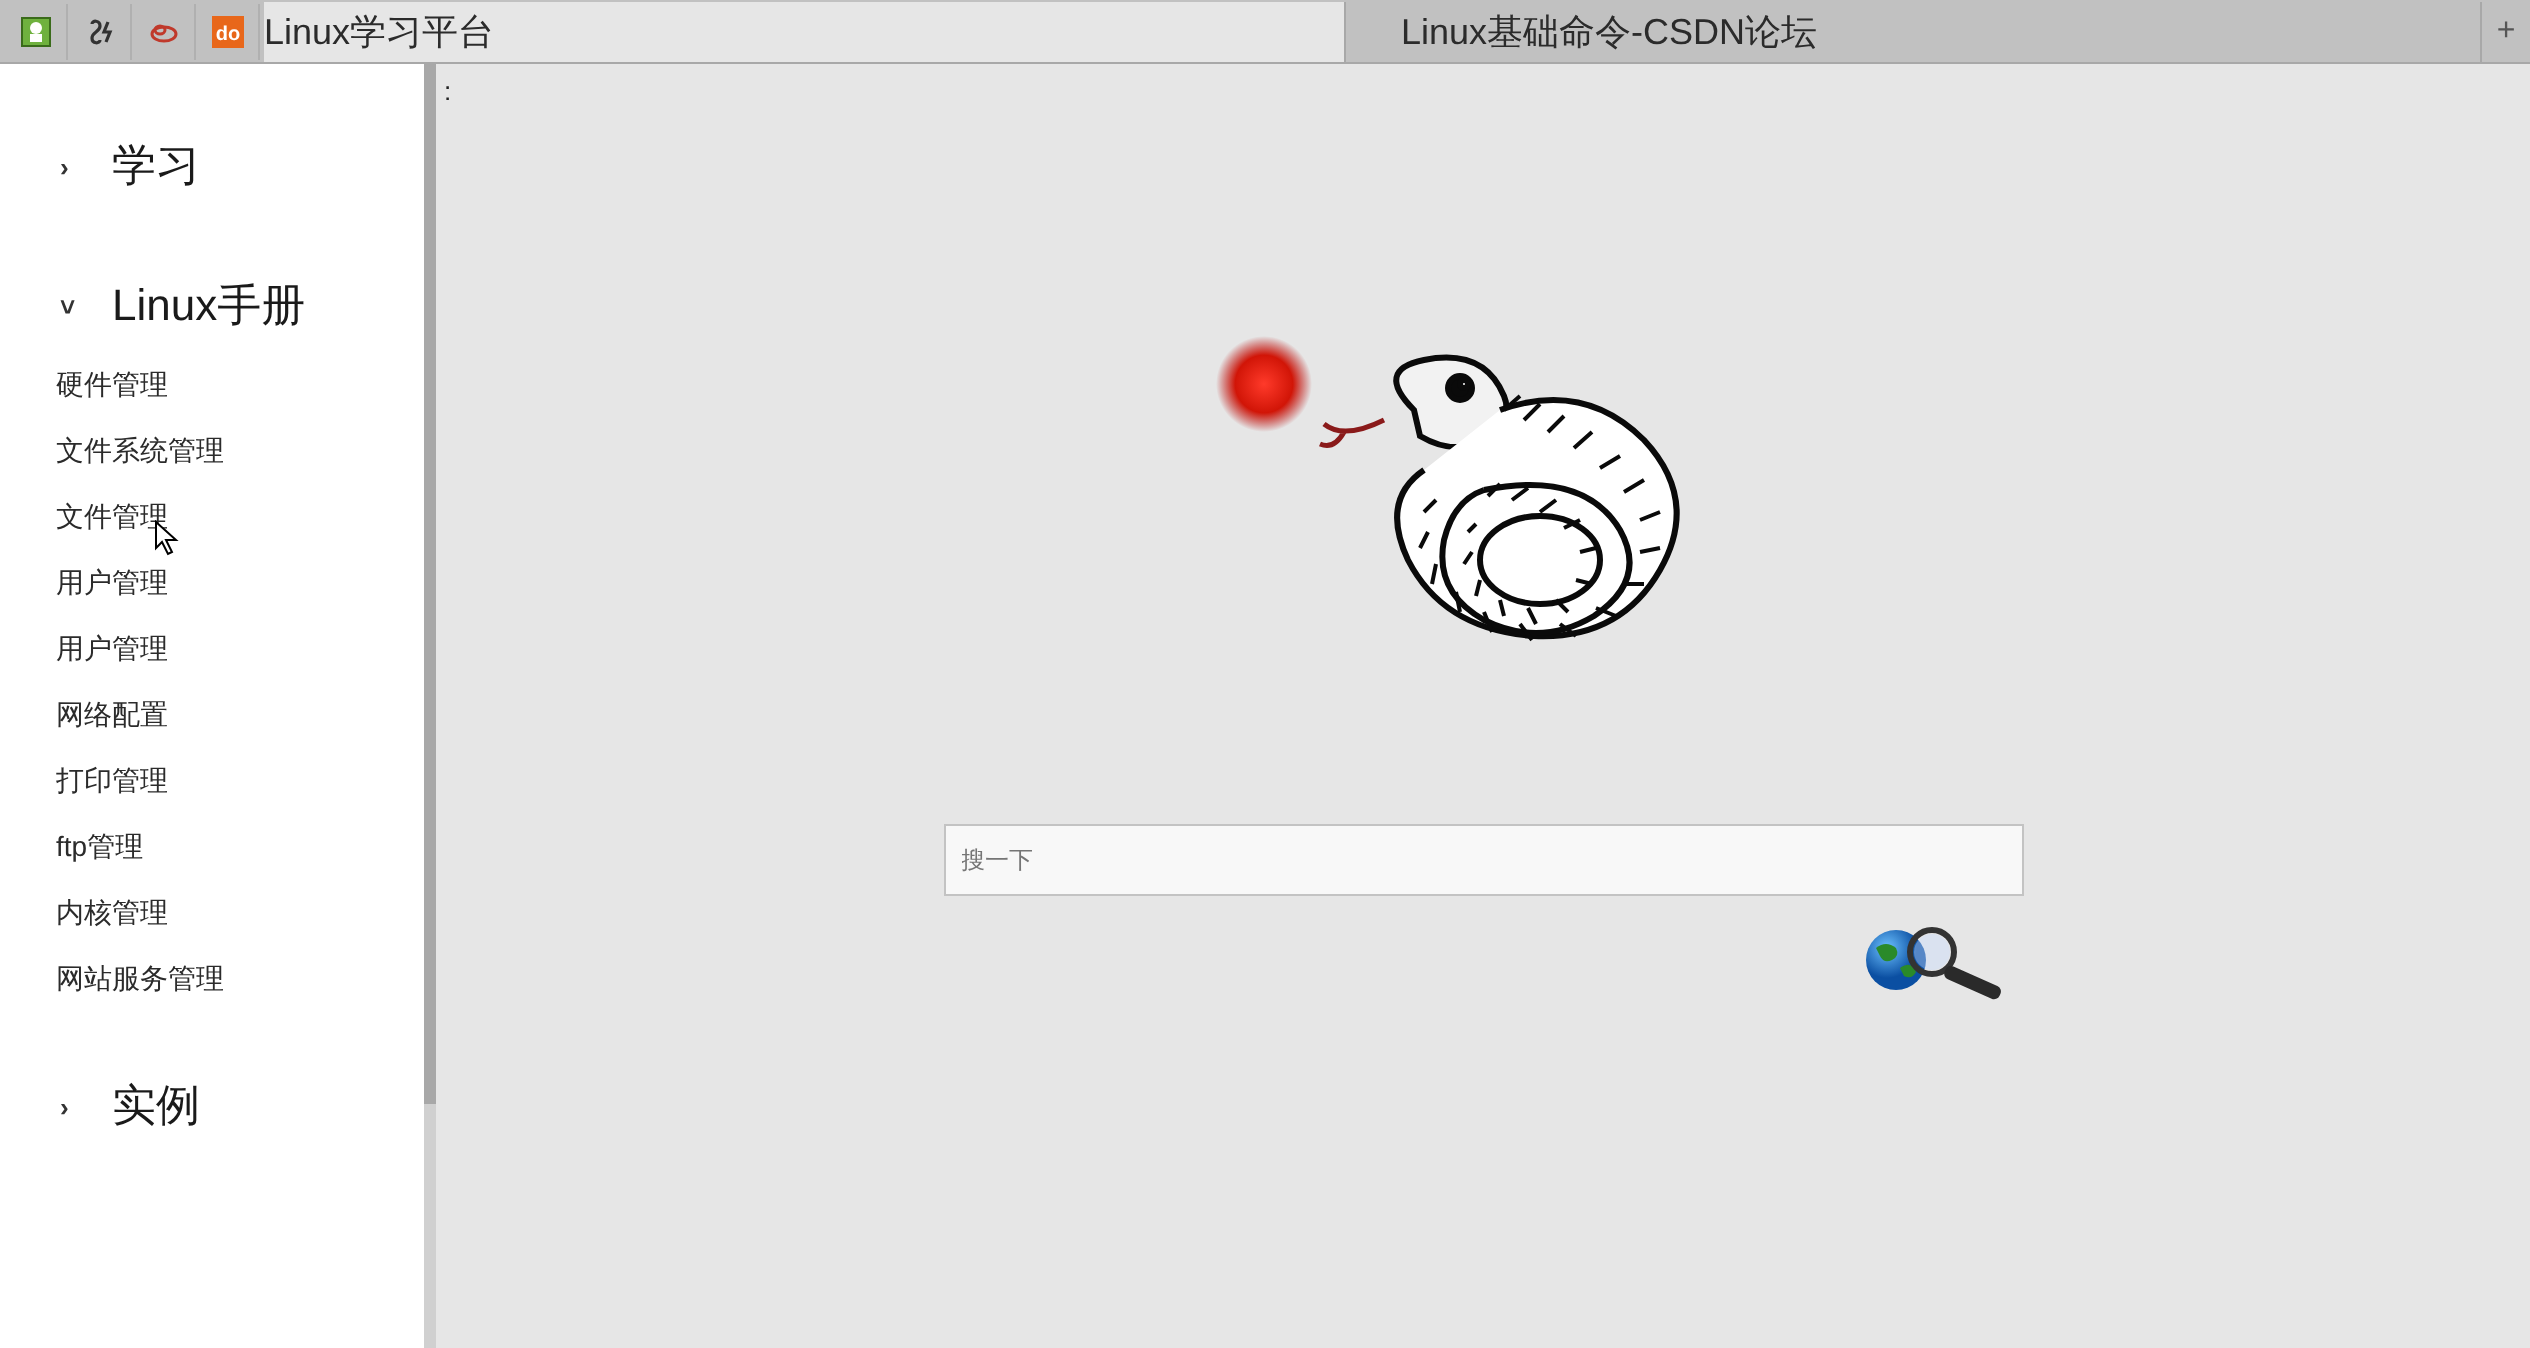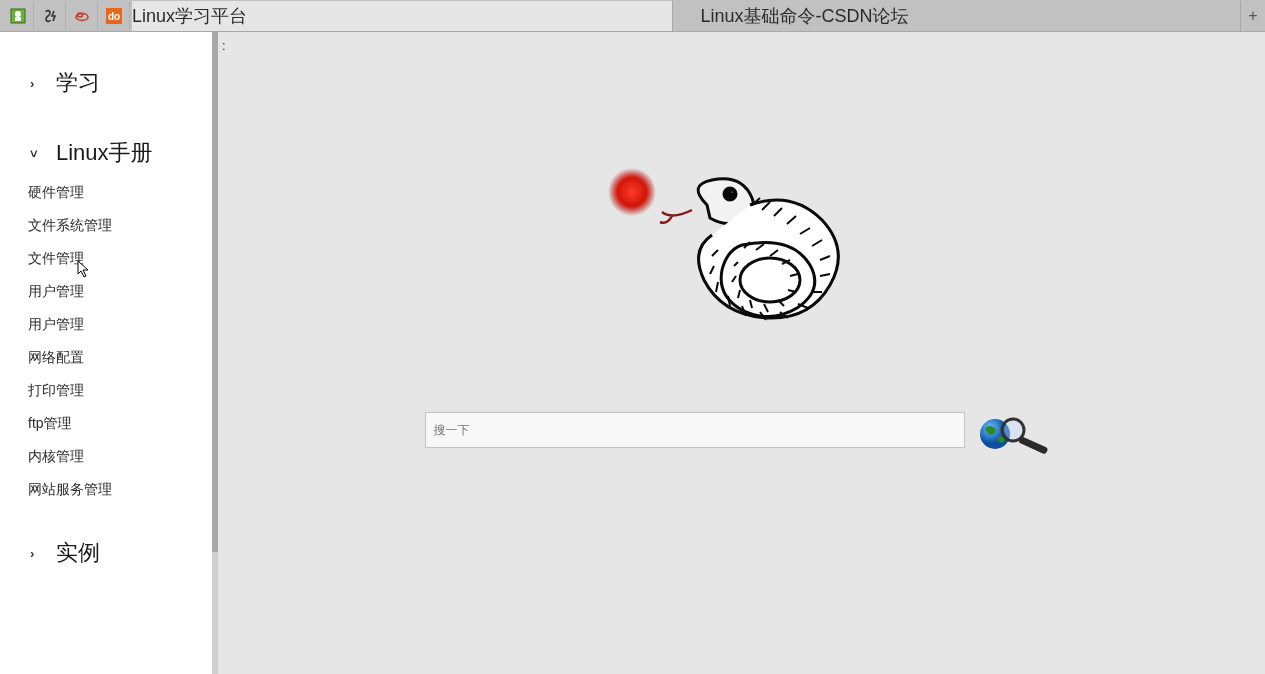--- a/index.html
+++ b/index.html
@@ -30,21 +30,21 @@
 .nav-item { height: 33px; display: flex; align-items: center; font-size: 14px; color: #2b2b2b; cursor: pointer; padding-left: 2px; }
 .nav-item.selected { background: #e5e5e5; margin-left: -62px; padding-left: 64px; }
 .nav-gap { height: 24px; }
 
 .content { flex: 1; background: #e6e6e6; height: 100%; position: relative; }
 .content-marker { position: absolute; top: 6px; left: 4px; font-size: 13px; color: #222; }
 
 .hero { position: absolute; top: 118px; left: 50%; transform: translateX(-50%); width: 300px; height: 200px; }
 .hero svg { display: block; }
 
-.searchbar { position: absolute; top: 380px; left: 50%; transform: translateX(-50%); display: flex; align-items: flex-start; gap: 10px; }
+.searchbar { position: absolute; top: 380px; left: 50%; transform: translateX(-50%); display: flex; align-items: flex-end; gap: 10px; flex-direction: column; }
 .search-input { width: 540px; height: 36px; border: 1px solid #c3c3c3; background: #f8f8f8; font-size: 12px; padding: 0 8px; color: #9a9a9a; outline: none; }
 .search-btn { width: 84px; height: 42px; background: transparent; border: none; cursor: pointer; display: flex; align-items: center; justify-content: center; }
 .search-btn svg { display: block; }
 
 .cursor-arrow { position: absolute; width: 14px; height: 18px; pointer-events: none; z-index: 99; }
 </style>
 </head>
 <body>
 
 <div class="root">

